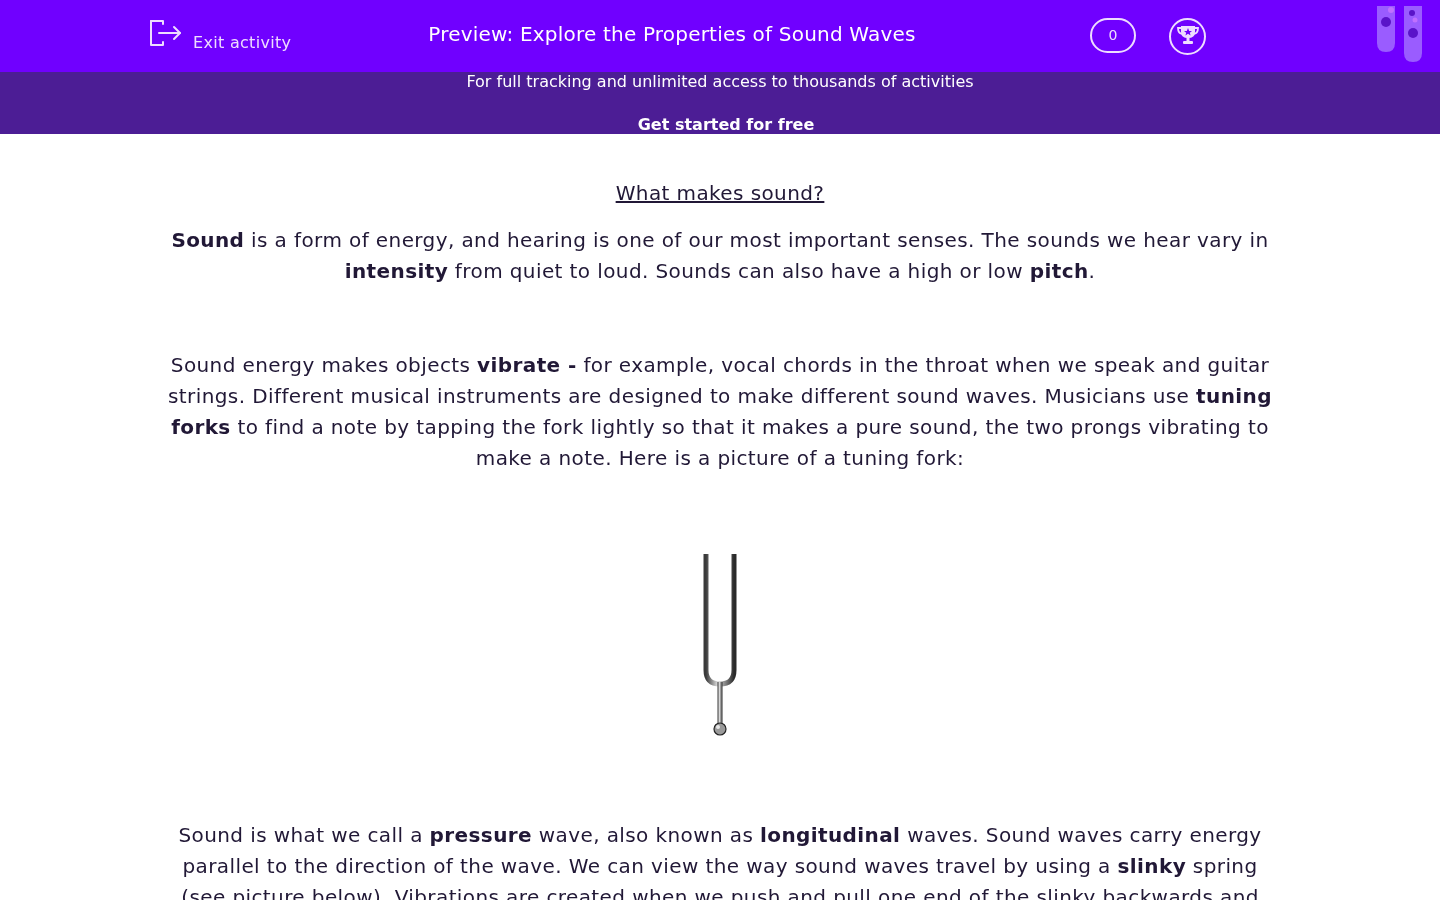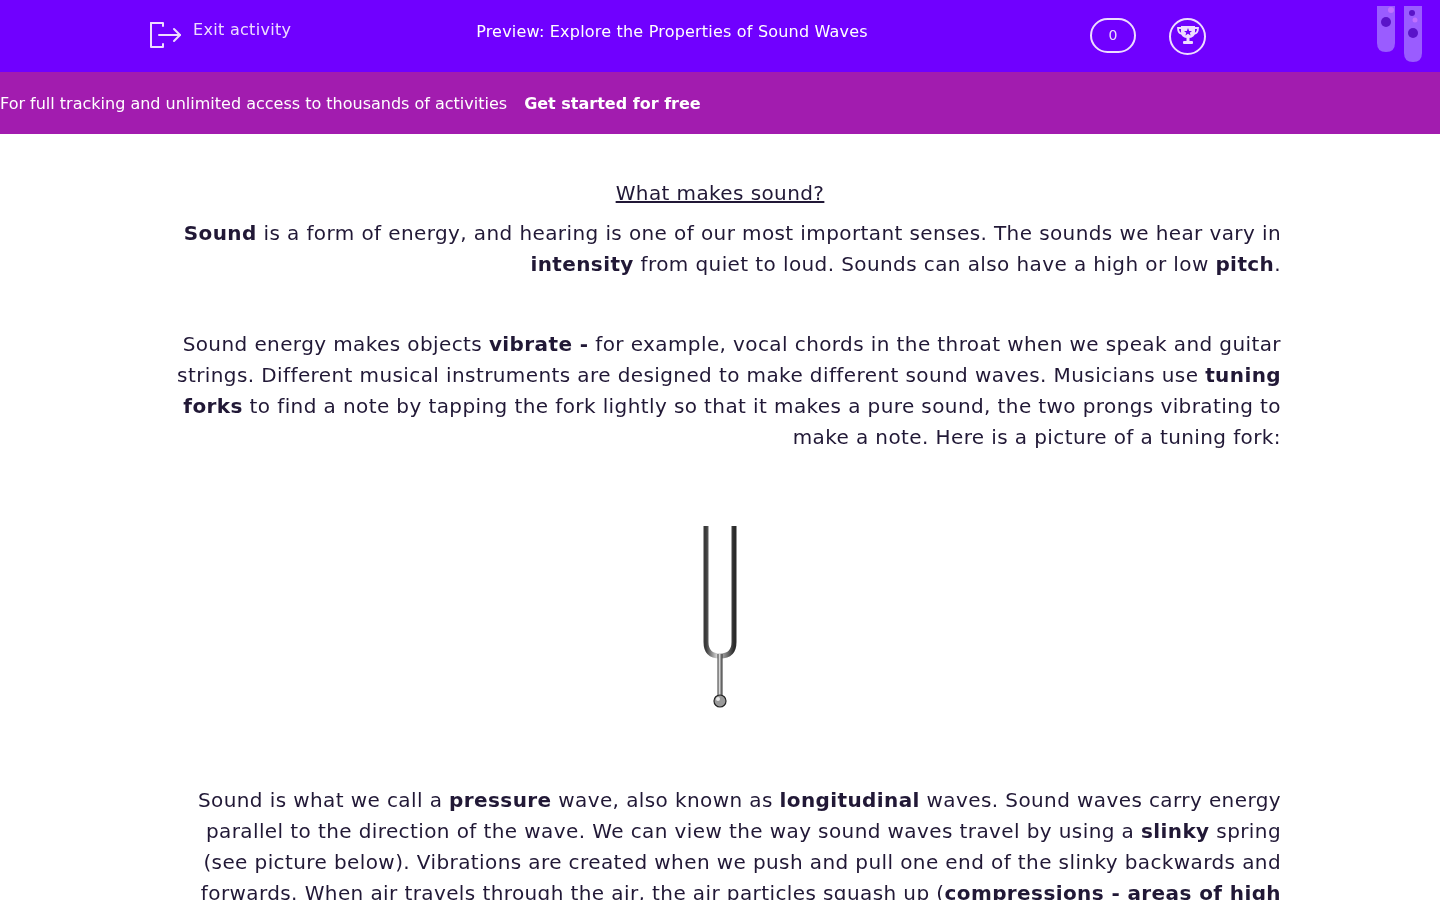--- a/index.html
+++ b/index.html
@@ -5,57 +5,57 @@
   * { box-sizing: border-box; margin: 0; padding: 0; }
   html, body { width: 1440px; height: 900px; overflow: hidden; background: #ffffff; }
   body { font-family: "DejaVu Sans", sans-serif; color: #1f1a36; }
 
   .topbar {
     position: absolute; left: 0; top: 0; width: 1440px; height: 72px;
     background: #7000ff; color: #f1e4ff;
   }
   .exit-btn {
     position: absolute; left: 149px; top: 20px; height: 32px;
-    display: flex; align-items: flex-start; gap: 10px; cursor: pointer;
+    display: flex; align-items: flex-end; gap: 10px; cursor: pointer;
     color: #eedcff; font-size: 16px; letter-spacing: 0.3px;
   }
   .exit-btn svg { width: 34px; height: 30px; }
   .page-title {
     position: absolute; left: 380px; width: 584px; top: 22px;
-    text-align: center; font-size: 16px; color: #ffffff; letter-spacing: 0.2px;
+    text-align: center; font-size: 20px; color: #ffffff; letter-spacing: 0.2px;
   }
   .score-pill {
     position: absolute; left: 1090px; top: 18px; width: 46px; height: 35px;
     border: 2px solid #eedcff; border-radius: 18px;
     color: #eedcff; font-size: 14px; text-align: center; line-height: 31px;
   }
   .trophy-btn {
     position: absolute; left: 1169px; top: 18px; width: 37px; height: 37px;
     border: 2px solid #eedcff; border-radius: 50%;
     display: flex; align-items: center; justify-content: center; cursor: pointer;
   }
   .logo-tubes { position: absolute; left: 1374px; top: 0; width: 56px; height: 66px; }
 
   .promo-bar {
     position: absolute; left: 0; top: 72px; width: 1440px; height: 62px;
-    background: #a21caf; color: #ffffff; font-size: 16px;
-    display: flex; align-items: center; justify-content: flex-start; gap: 5px;
+    background: #4c1d95; color: #ffffff; font-size: 16px;
+    display: flex; align-items: center; justify-content: space-between; gap: 5px; flex-direction: column;
   }
   .promo-bar .cta { font-weight: bold; cursor: pointer; margin-left: 12px; }
 
   .content {
     position: absolute; left: 150px; top: 178px; width: 1140px;
     text-align: center; font-size: 20px; line-height: 31px; color: #211836;
     letter-spacing: 0.4px;
   }
   .content h2 {
     font-size: 20px; font-weight: normal; text-decoration: underline;
     line-height: 31px;
   }
-  .content p { margin: 9px; text-align: right; }
+  .content p { margin: 16px; }
   .content b { font-weight: bold; }
   .gap { height: 31px; }
   .fork-wrap {
     height: 314px; display: flex; align-items: center; justify-content: center;
   }
 </style>
 </head>
 <body>
 
 <header class="topbar">

